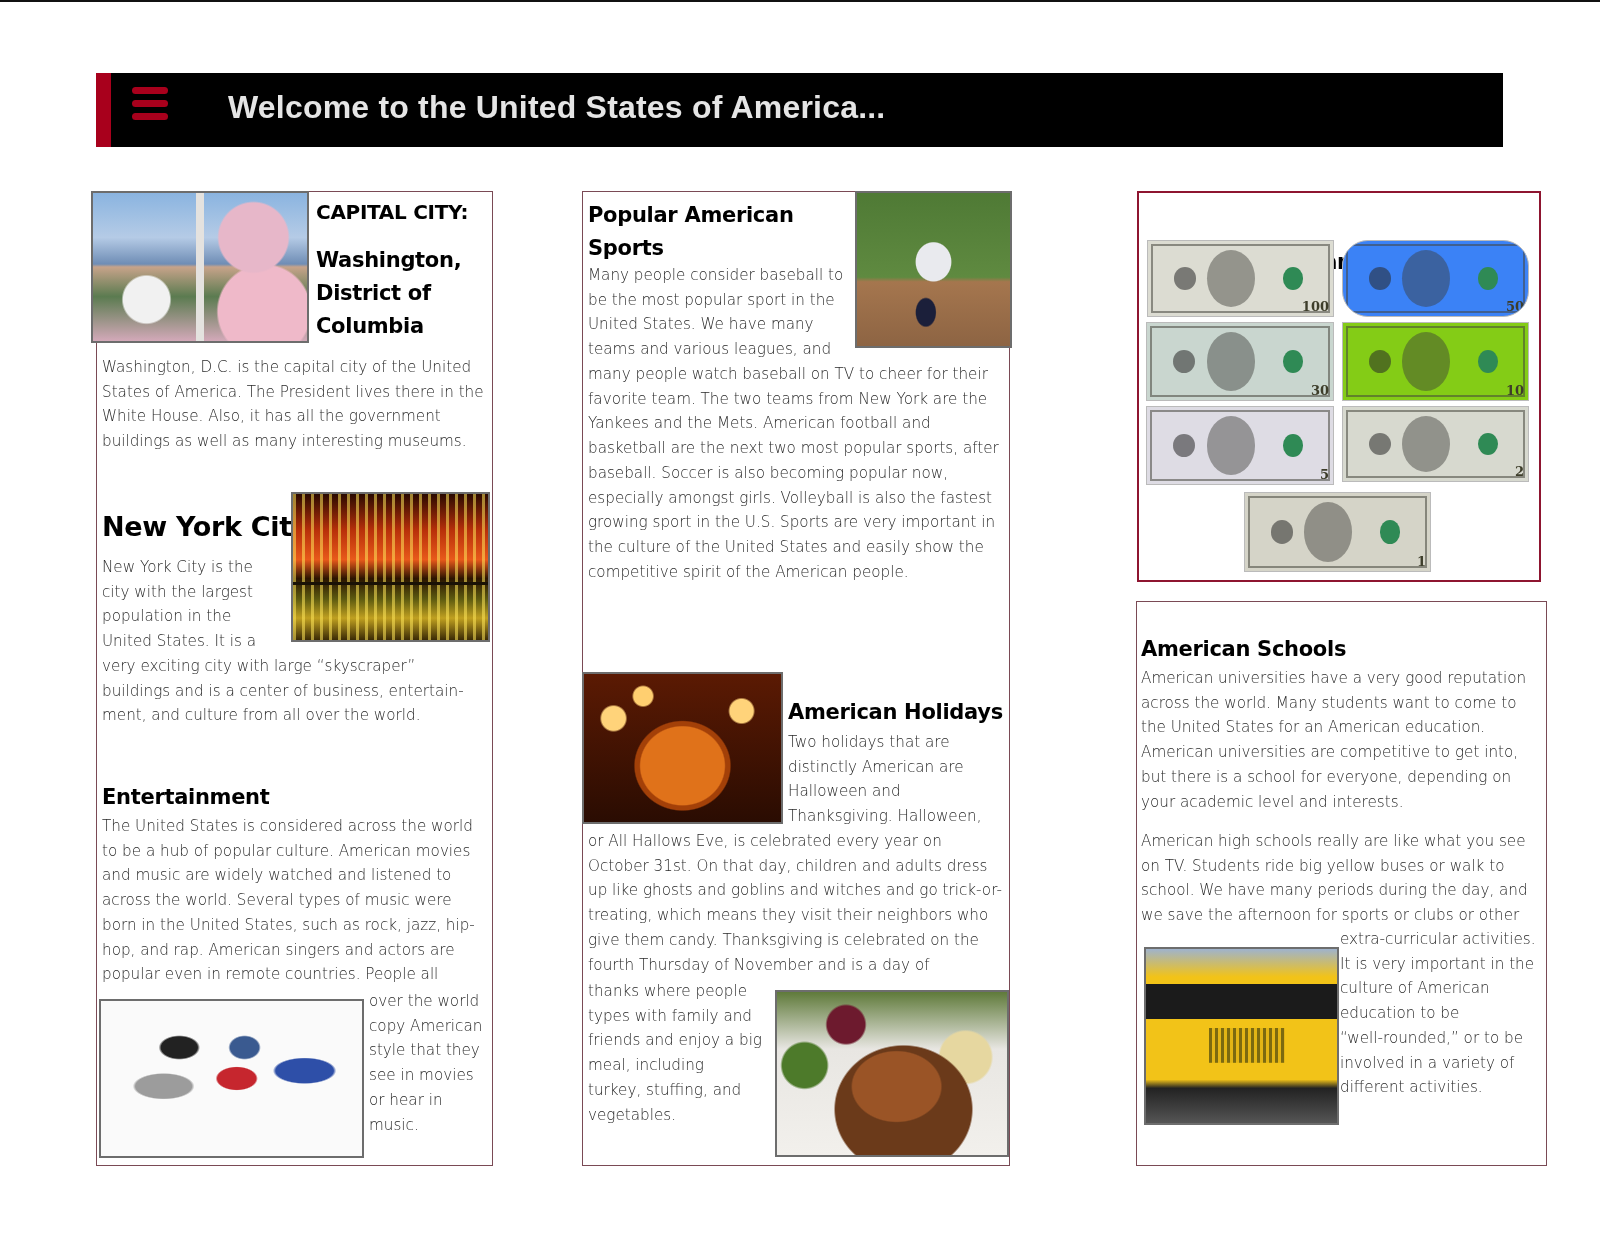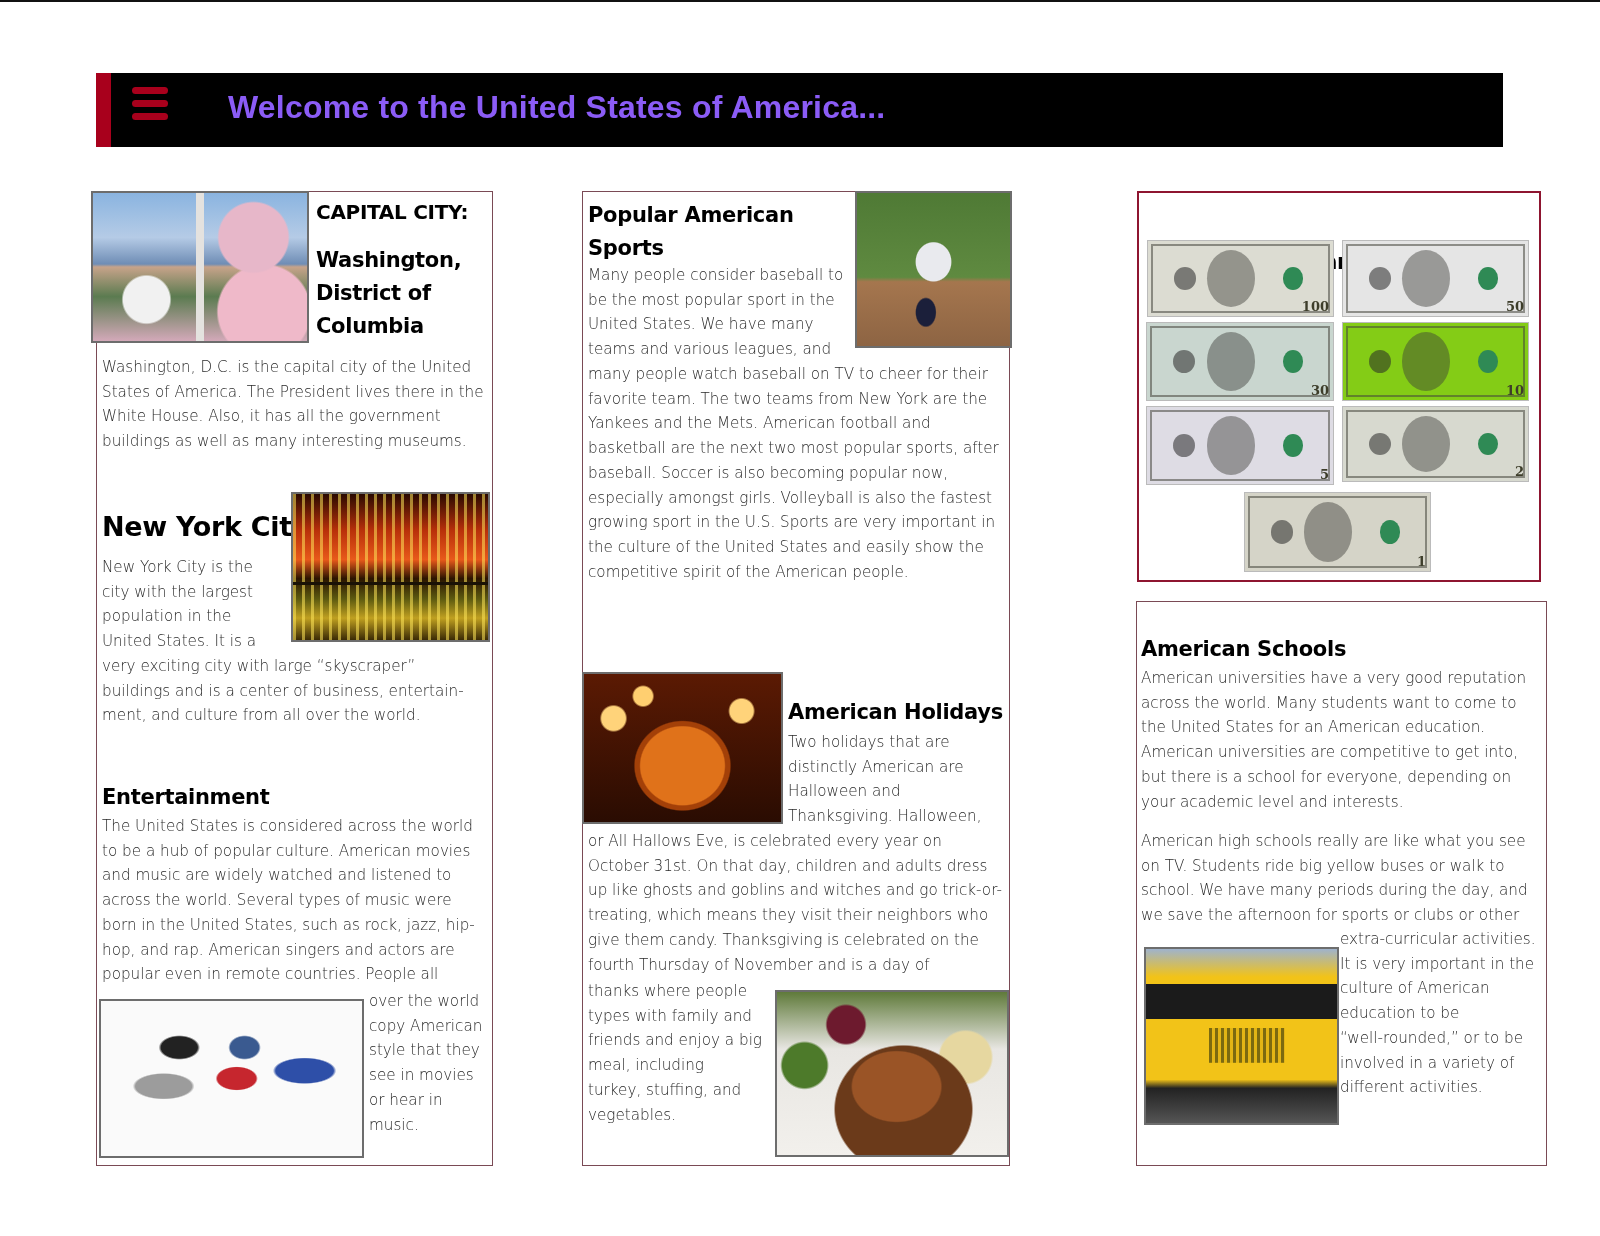--- a/index.html
+++ b/index.html
@@ -9,21 +9,21 @@
   }
   .topline { position:absolute; left:0; top:0; width:1600px; height:2px; background:#111; }
 
   
   .banner { position:absolute; left:96px; top:73px; width:1407px; height:74px; background:#000; }
   .banner .redbar { position:absolute; left:0; top:0; width:15px; height:74px; background:#a8001c; }
   .banner .menu { position:absolute; left:36px; top:14px; width:36px; height:34px; }
   .banner .menu span { position:absolute; left:0; width:36px; height:7px; border-radius:4px; background:#a8001c; }
   .banner .title {
     position:absolute; left:132px; top:16px; font-family:"Liberation Sans", sans-serif; font-weight:bold;
-    font-size:32px; color:#8b5cf6; letter-spacing:0.2px; white-space:nowrap;
+    font-size:32px; color:#e5e5e5; letter-spacing:0.2px; white-space:nowrap;
   }
 
   
   .box { position:absolute; border:1px solid #7a4a55; background:#fff; }
   .box.money { border:2px solid #8e1530; }
 
   .h { font-family:"DejaVu Sans", sans-serif; font-weight:bold; color:#000; letter-spacing:-0.3px; }
   .p { font-family:"DejaVu Sans", sans-serif; font-size:15.2px; line-height:24.7px; color:#2a2a2a; font-weight:300; }
 
   .abs { position:absolute; }
@@ -179,21 +179,21 @@
 <div class="box money" style="left:1137px; top:191px; width:400px; height:387px;"></div>
 <div class="abs h" style="left:1137px; top:205px; width:404px; text-align:center; font-size:21px;margin-top:45px;">American Money</div>
 
 <div class="bill" style="left:1147px; top:240px; width:185px; height:75px; background:#dcdcd2;">
   <div class="border-line"></div>
     <div class="seal"></div>
     <div class="portrait"></div>
     <div class="gseal"></div>
   <div class="denom">100</div>
 </div>
-<div class="bill" style="left:1342px; top:240px; width:185px; height:75px; background:#e5e5e5;">
+<div class="bill" style="left:1342px; top:240px; width:185px; height:75px; background:#3b82f6;border-radius:26px;">
   <div class="border-line"></div>
     <div class="seal"></div>
     <div class="portrait"></div>
     <div class="gseal"></div>
   <div class="denom">50</div>
 </div>
 <div class="bill" style="left:1146px; top:322px; width:186px; height:77px; background:#c9d6cf;">
   <div class="border-line"></div>
     <div class="seal"></div>
     <div class="portrait"></div>

